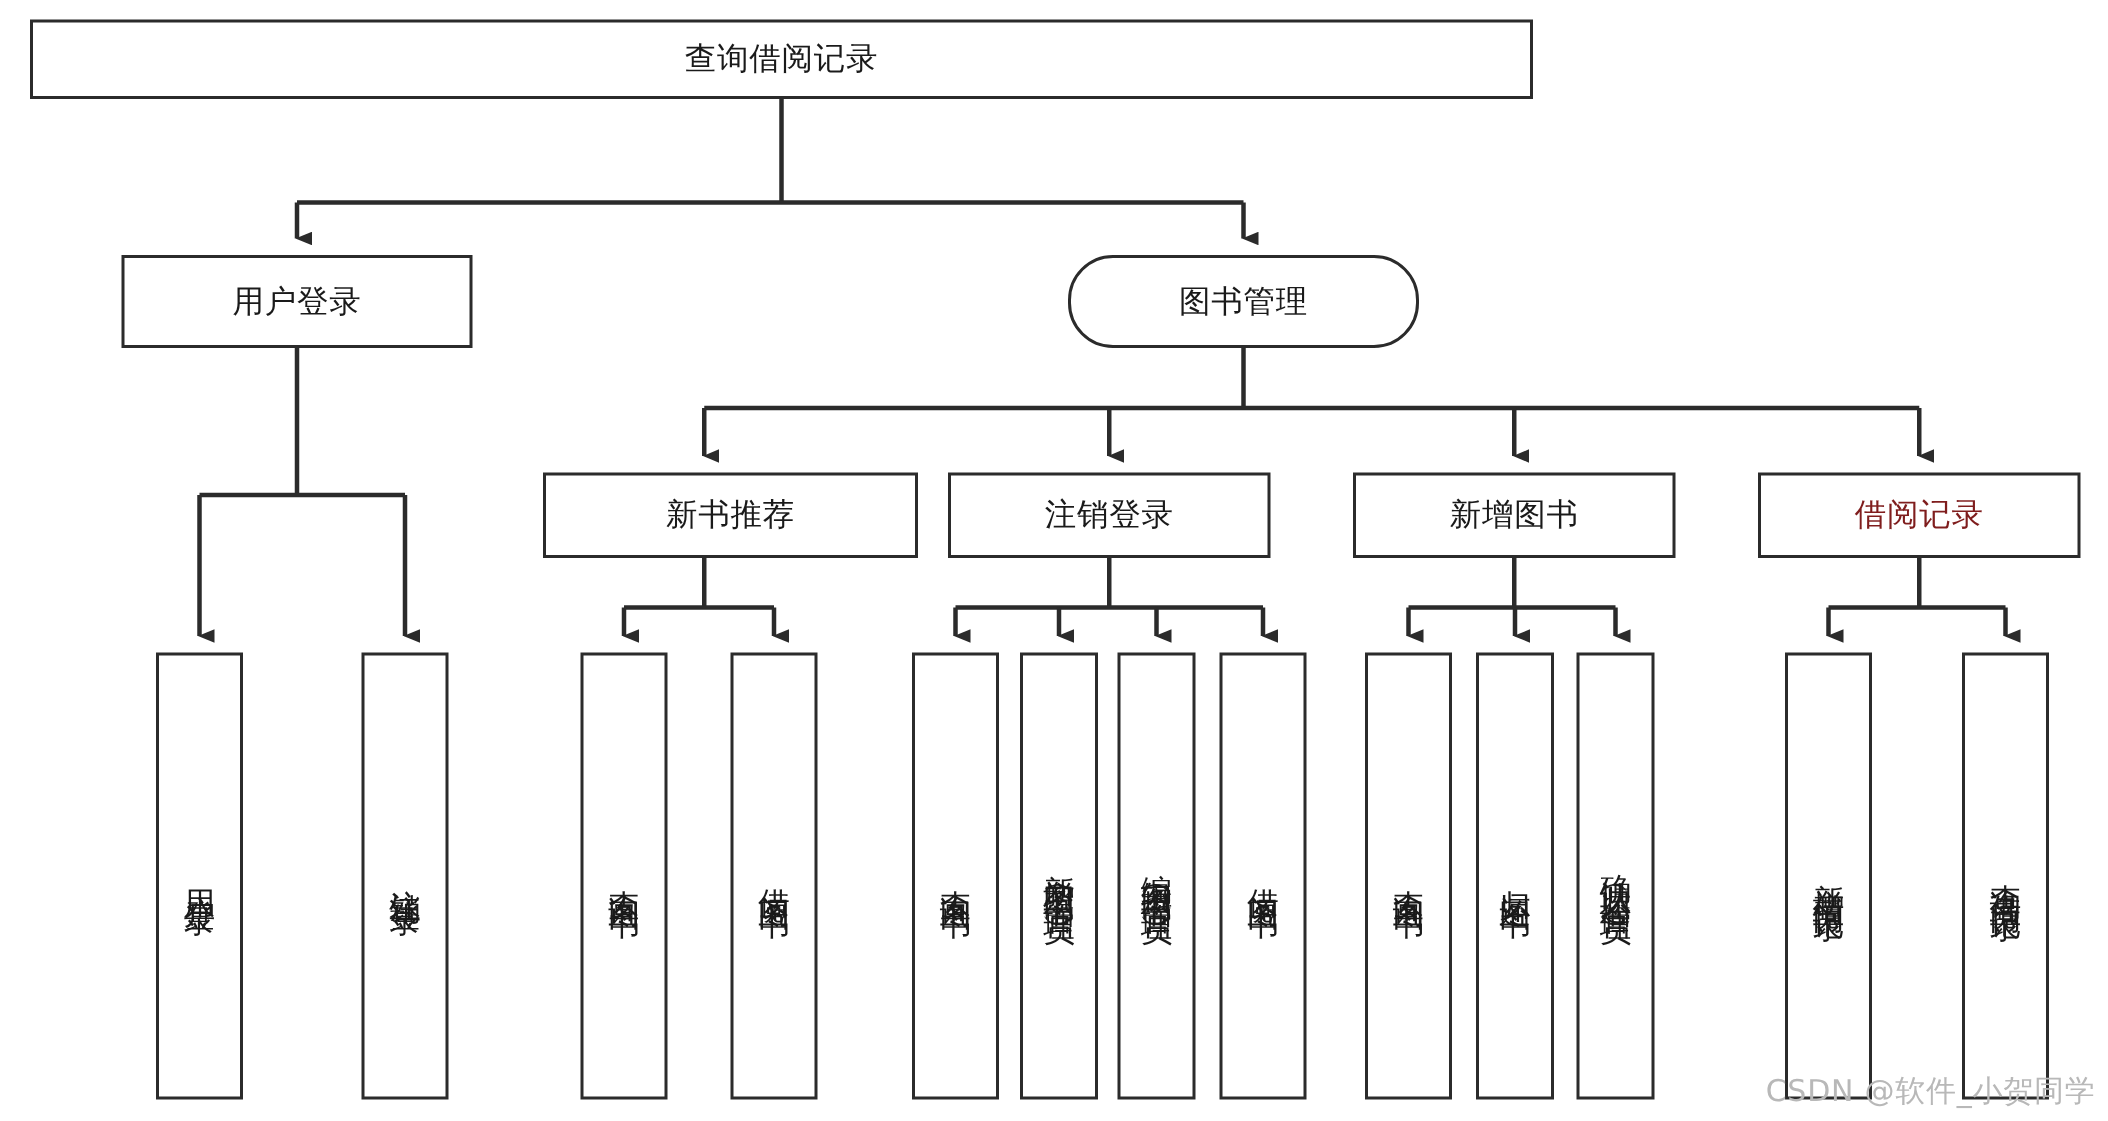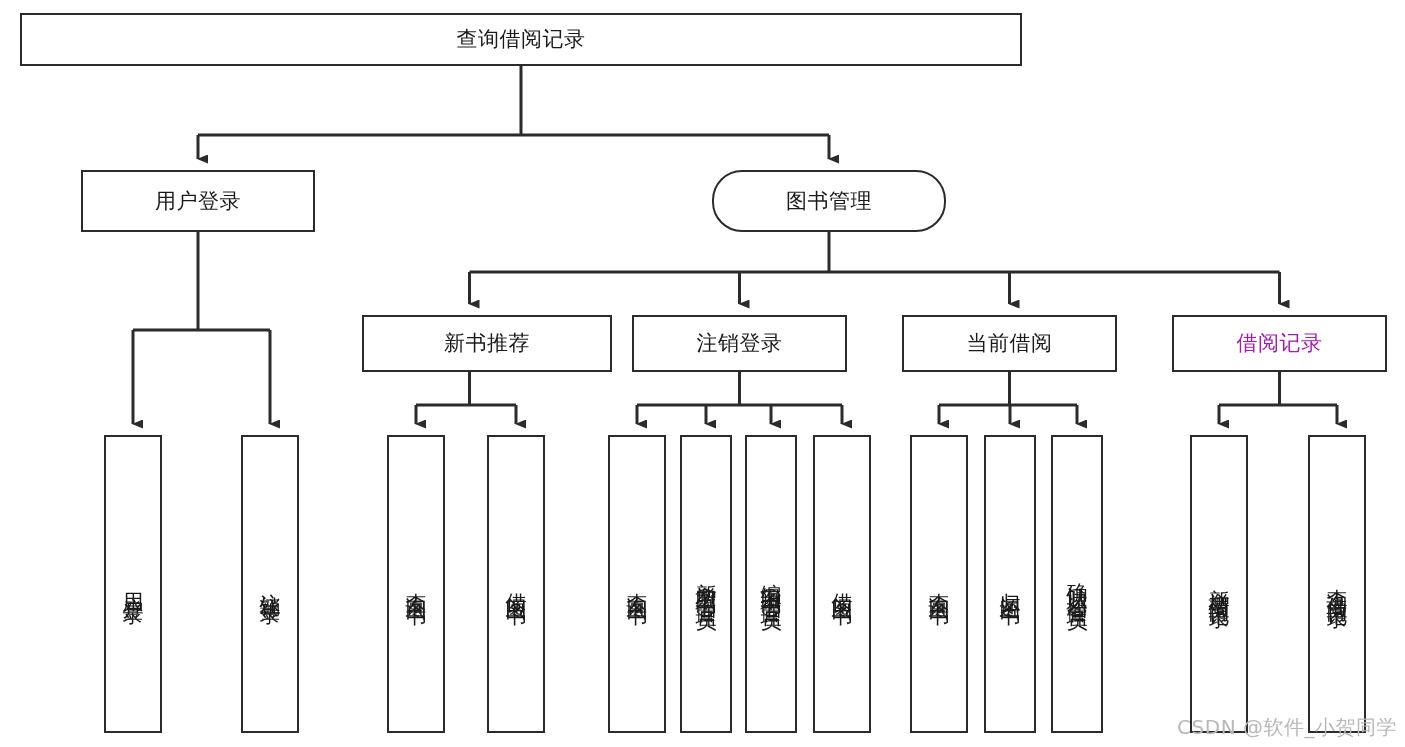--- a/index.html
+++ b/index.html
@@ -116,24 +116,24 @@
       <div class="node-box" style="left: 712px; top: 170px; width: 234px; height: 62px; border-color: rgb(43, 43, 43); background: rgb(255, 255, 255); border-radius: 30px;">
         <span class="node-label" style="color: rgb(26, 26, 26);">图书管理</span>
       </div>
       <div class="node-box" style="left: 362px; top: 315px; width: 250px; height: 57px; border-color: rgb(43, 43, 43); background: rgb(255, 255, 255);">
         <span class="node-label" style="color: rgb(26, 26, 26);">新书推荐</span>
       </div>
       <div class="node-box" style="left: 632px; top: 315px; width: 215px; height: 57px; border-color: rgb(43, 43, 43); background: rgb(255, 255, 255);">
         <span class="node-label" style="color: rgb(26, 26, 26);">注销登录</span>
       </div>
       <div class="node-box" style="left: 902px; top: 315px; width: 215px; height: 57px; border-color: rgb(43, 43, 43); background: rgb(255, 255, 255);">
-        <span class="node-label" style="color: rgb(26, 26, 26);">当前借阅</span>
+        <span class="node-label" style="color: rgb(26, 26, 26);">新增图书</span>
       </div>
       <div class="node-box" style="left: 1172px; top: 315px; width: 215px; height: 57px; border-color: rgb(43, 43, 43); background: rgb(255, 255, 255);">
-        <span class="node-label" style="color: #a21caf;">借阅记录</span>
+        <span class="node-label" style="color: #7f1d1d;">借阅记录</span>
       </div>
       <div class="node-box vertical" style="left: 104px; top: 435px; width: 58px; height: 298px; border-color: rgb(43, 43, 43); background: rgb(255, 255, 255);">
         <span class="node-label" style="color: rgb(26, 26, 26);">用户登录</span>
       </div>
       <div class="node-box vertical" style="left: 241px; top: 435px; width: 58px; height: 298px; border-color: rgb(43, 43, 43); background: rgb(255, 255, 255);">
         <span class="node-label" style="color: rgb(26, 26, 26);">注销登录</span>
       </div>
       <div class="node-box vertical" style="left: 387px; top: 435px; width: 58px; height: 298px; border-color: rgb(43, 43, 43); background: rgb(255, 255, 255);">
         <span class="node-label" style="color: rgb(26, 26, 26);">查询图书</span>
       </div>

